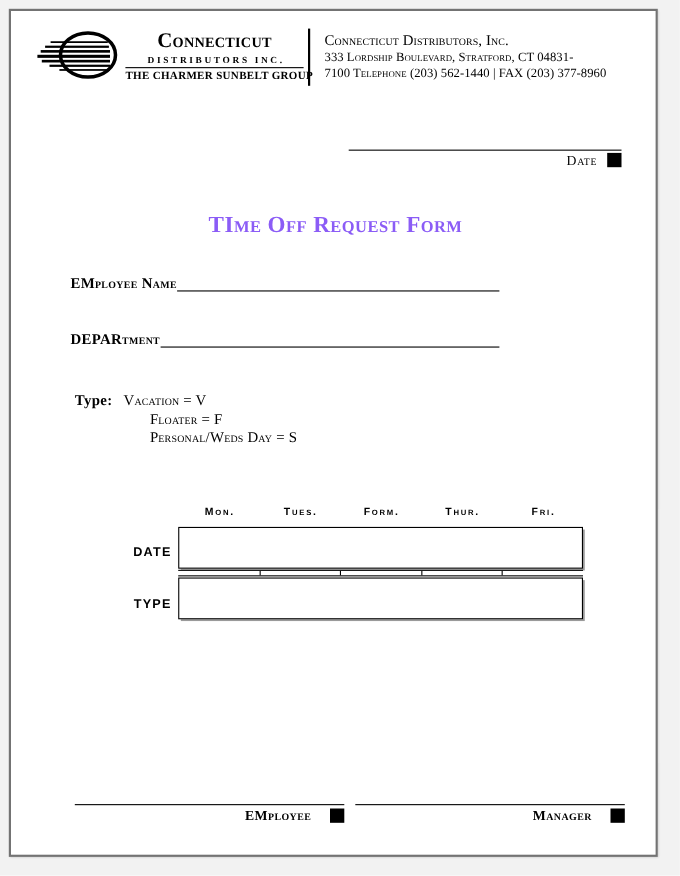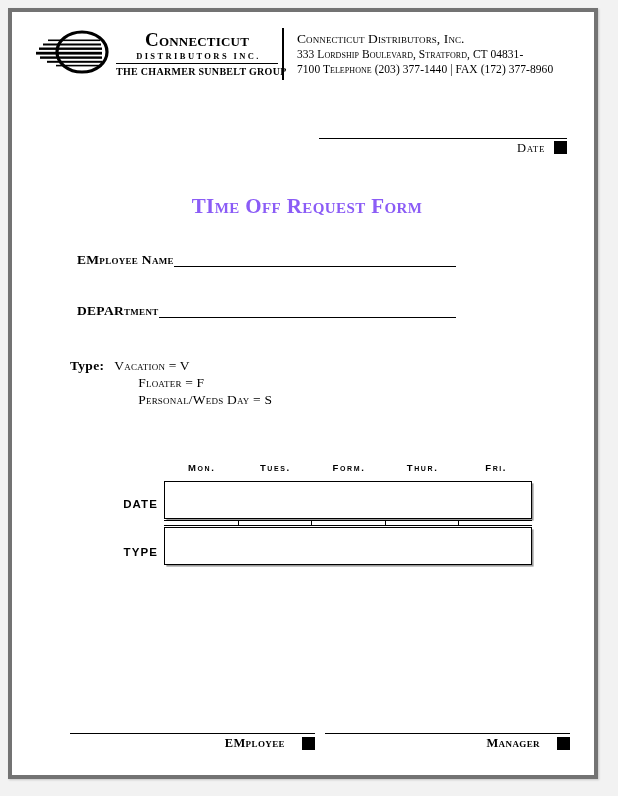--- a/index.html
+++ b/index.html
@@ -19,21 +19,21 @@
     position: absolute;
     left: 0; top: 0;
     width: 618px; height: 796px;
     background: #f2f2f2;
   }
   .sheet {
     position: absolute;
     left: 8px; top: 8px;
     width: 590px; height: 771px;
     background: #ffffff;
-    border: 4px solid #737373;
+    border: 2px solid #737373;
     box-shadow: 1px 1px 2px rgba(0,0,0,0.18);
     box-sizing: border-box;
     overflow: hidden;
   }
 
   
   .letterhead {
     position: absolute;
     left: 0; top: 0;
     width: 590px; height: 80px;
@@ -171,21 +171,20 @@
   }
   .field-row .fld-label {
     font-family: "Liberation Serif", serif;
     font-weight: bold;
     font-size: 13.5px;
     font-variant: small-caps;
     letter-spacing: 0.3px;
     color: #000;
     white-space: nowrap;
     line-height: 15px;
-    margin-left: 11px;
   }
   .field-row .fld-rule {
     flex: 1 1 auto;
     border-bottom: 1.4px solid #000;
     height: 13px;
   }
   #employee-name-row { top: 240px; }
   #department-row    { top: 291px; }
 
   
@@ -354,21 +353,21 @@
         <div class="logo-line2">DISTRIBUTORS INC.</div>
         <div class="logo-rule"></div>
         <div class="logo-line3">THE CHARMER SUNBELT GROUP</div>
       </div>
 
       <div class="lh-divider"></div>
 
       <div class="address-block">
         <div class="addr-line1">Connecticut Distributors, Inc.</div>
         <div class="addr-line2">333 Lordship Boulevard, Stratford, CT 04831-</div>
-        <div class="addr-line3">7100 Telephone (203) 377-1440 | FAX (172) 377-8960</div>
+        <div class="addr-line3">7100 Telephone (203) 562-1440 | FAX (203) 377-8960</div>
       </div>
     </div>
 
     <div class="date-row">
       <div class="date-rule"></div>
       <div class="date-label-row">
         <span class="date-label">Date</span>
         <span class="field-square"></span>
       </div>
     </div>

